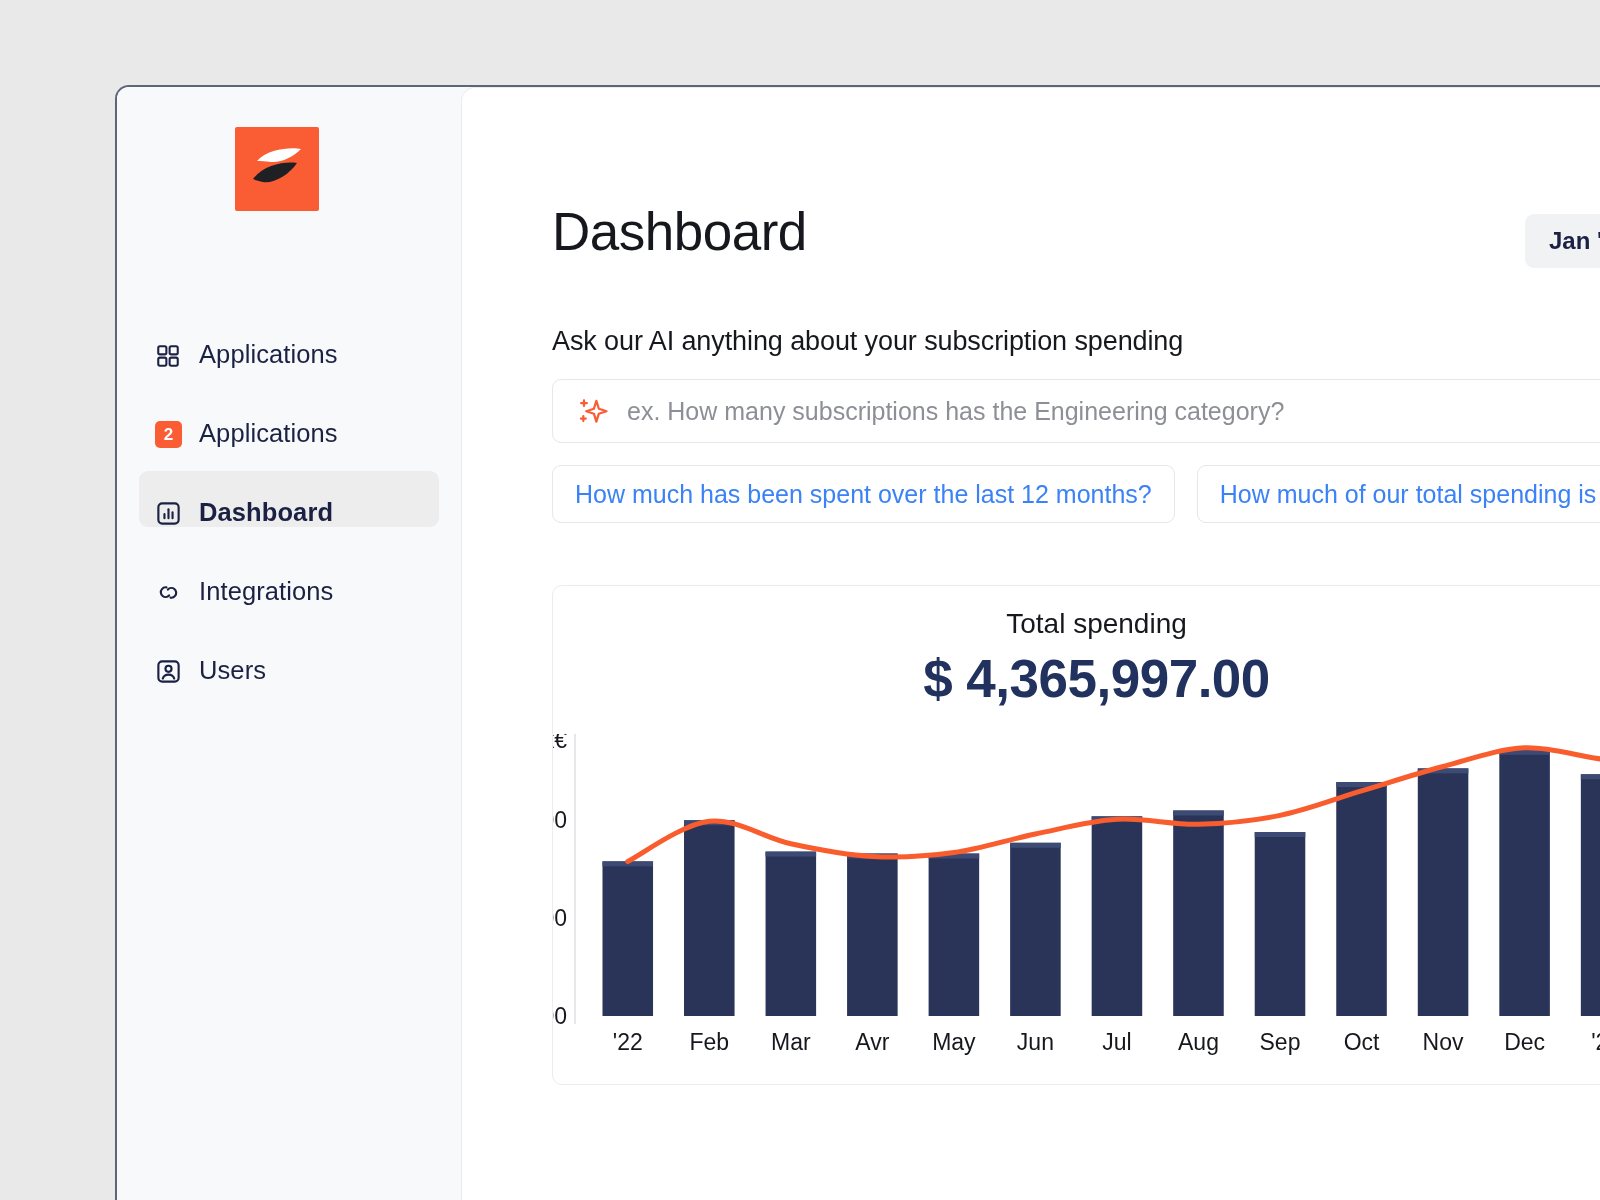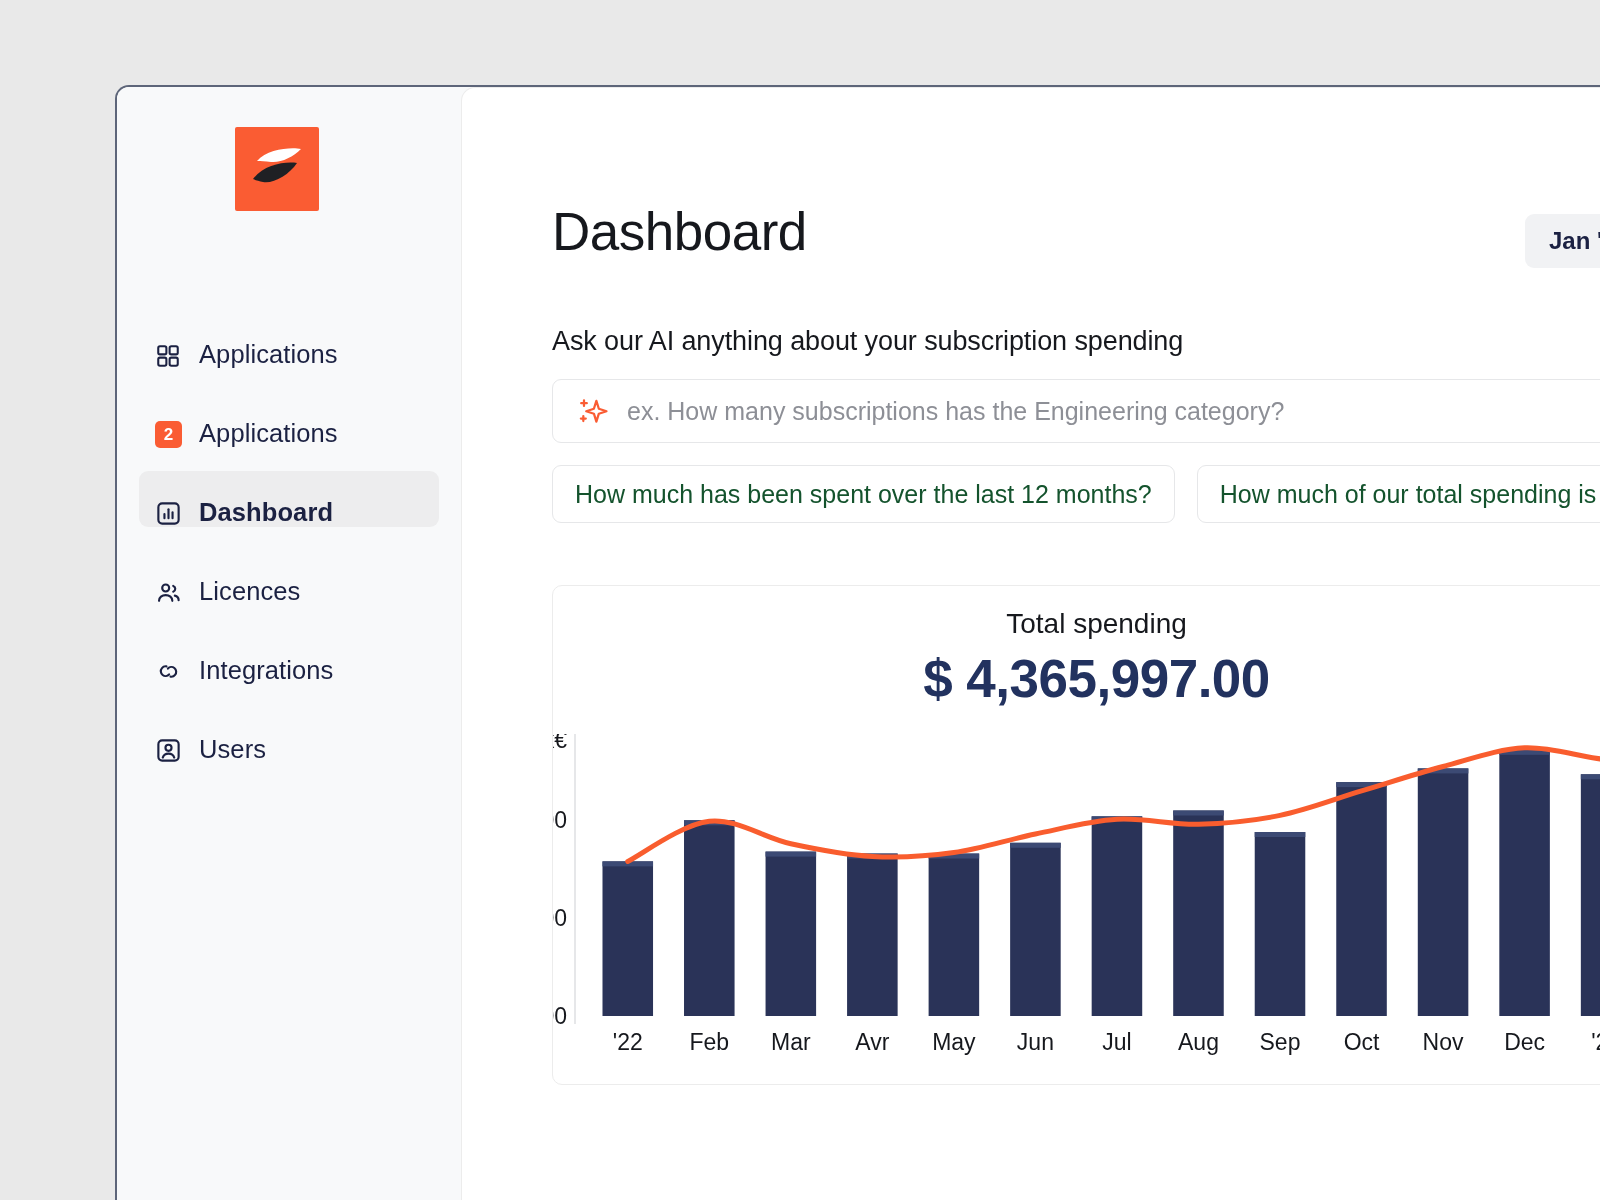--- a/index.html
+++ b/index.html
@@ -192,21 +192,21 @@
     white-space: nowrap;
   }
   .chip {
     height: 58px;
     border: 1px solid #e6e7e9;
     border-radius: 9px;
     display: flex;
     align-items: center;
     padding: 0 22px;
     font-size: 25px;
-    color: #14532d;
+    color: #3b82f6;
     cursor: pointer;
     background: #fff;
     flex: 0 0 auto;
   }
 
   
   #chart-card {
     margin-top: 62px;
     margin-right: -140px;
     border: 1px solid #ececec;
@@ -281,31 +281,20 @@
           <svg width="27" height="27" viewBox="0 0 24 24" fill="none" stroke="#1b2142" stroke-width="1.9">
             <rect x="3" y="3" width="18" height="18" rx="3.4"></rect>
             <line x1="8.4" y1="16.2" x2="8.4" y2="12.4" stroke-linecap="round"></line>
             <line x1="12" y1="16.2" x2="12" y2="8.2" stroke-linecap="round"></line>
             <line x1="15.6" y1="16.2" x2="15.6" y2="11" stroke-linecap="round"></line>
           </svg>
         </span>
         <span class="nav-label">Dashboard</span>
       </div>
 
-      <div class="nav-item">
-        <span class="nav-icon">
-          <svg width="27" height="27" viewBox="0 0 24 24" fill="none" stroke="#1b2142" stroke-width="1.9" stroke-linecap="round" stroke-linejoin="round">
-            <circle cx="9.5" cy="8" r="3.1"></circle>
-            <path d="M3.6 19.4c0-3.1 2.6-5.1 5.9-5.1s5.9 2 5.9 5.1"></path>
-            <path d="M16.2 6.2a2.7 2.7 0 0 1 0 5.1"></path>
-            <path d="M17.6 14.8c2.1.5 3.4 1.9 3.4 4"></path>
-          </svg>
-        </span>
-        <span class="nav-label">Licences</span>
-      </div>
 
       <div class="nav-item">
         <span class="nav-icon">
           <svg width="27" height="27" viewBox="0 0 24 24" fill="none" stroke="#1b2142" stroke-width="1.9" stroke-linecap="round">
             <path d="M10.2 7.4A4.1 4.1 0 0 0 6.2 9c-1.6 1.9-1.3 4.6.6 6.1 1.7 1.4 4.2 1.2 5.7-.5"></path>
             <path d="M13.8 16.6a4.1 4.1 0 0 0 4-1.6c1.6-1.9 1.3-4.6-.6-6.1-1.7-1.4-4.2-1.2-5.7.5"></path>
           </svg>
         </span>
         <span class="nav-label">Integrations</span>
       </div>

